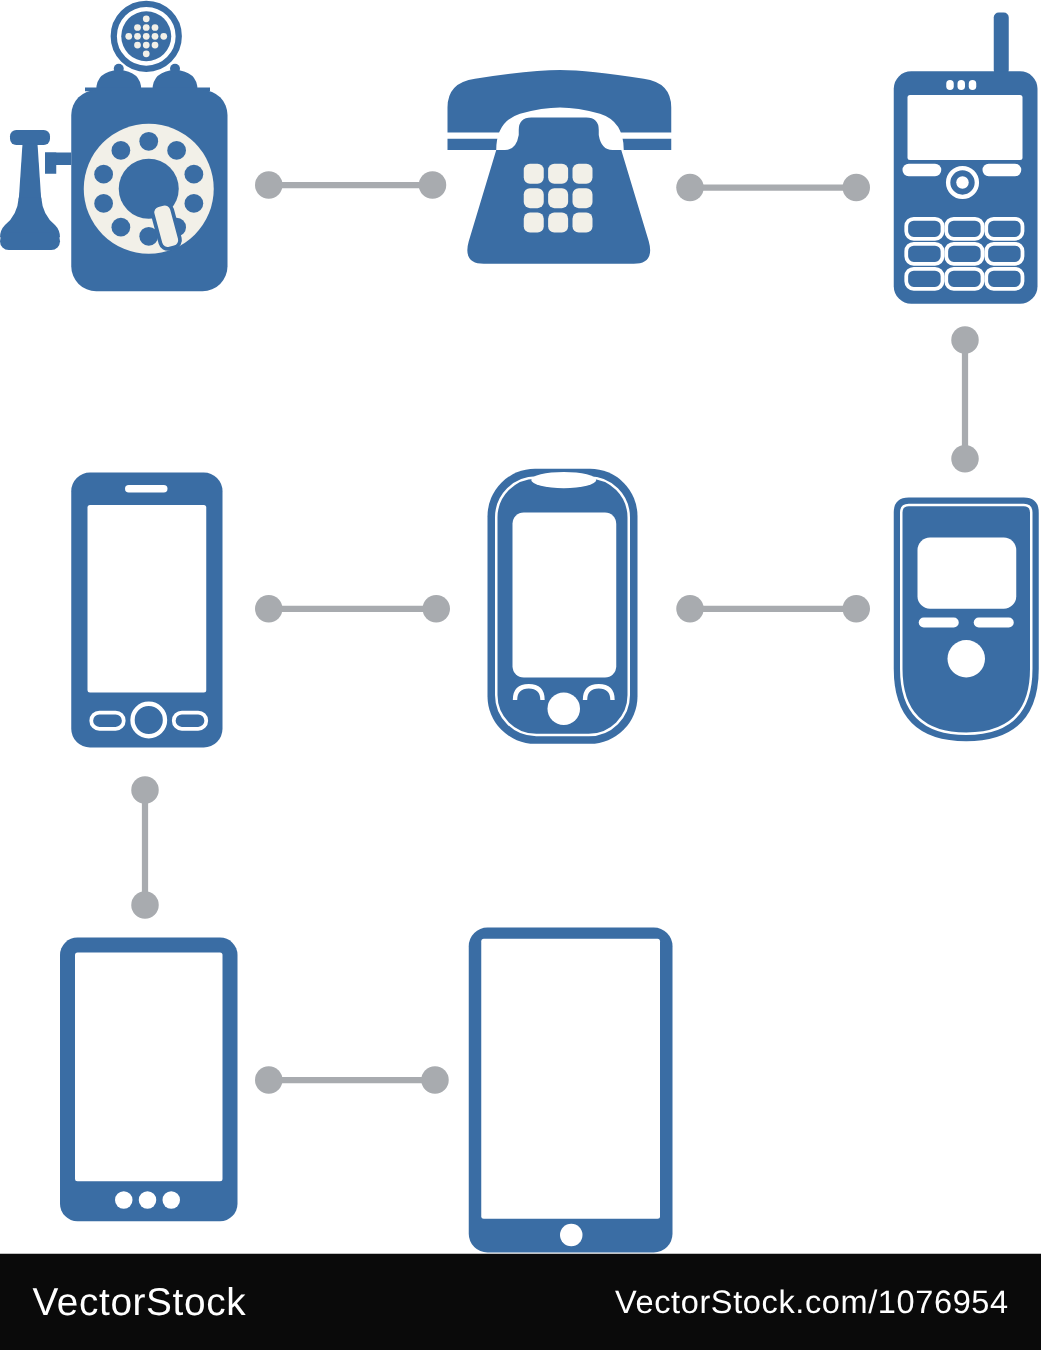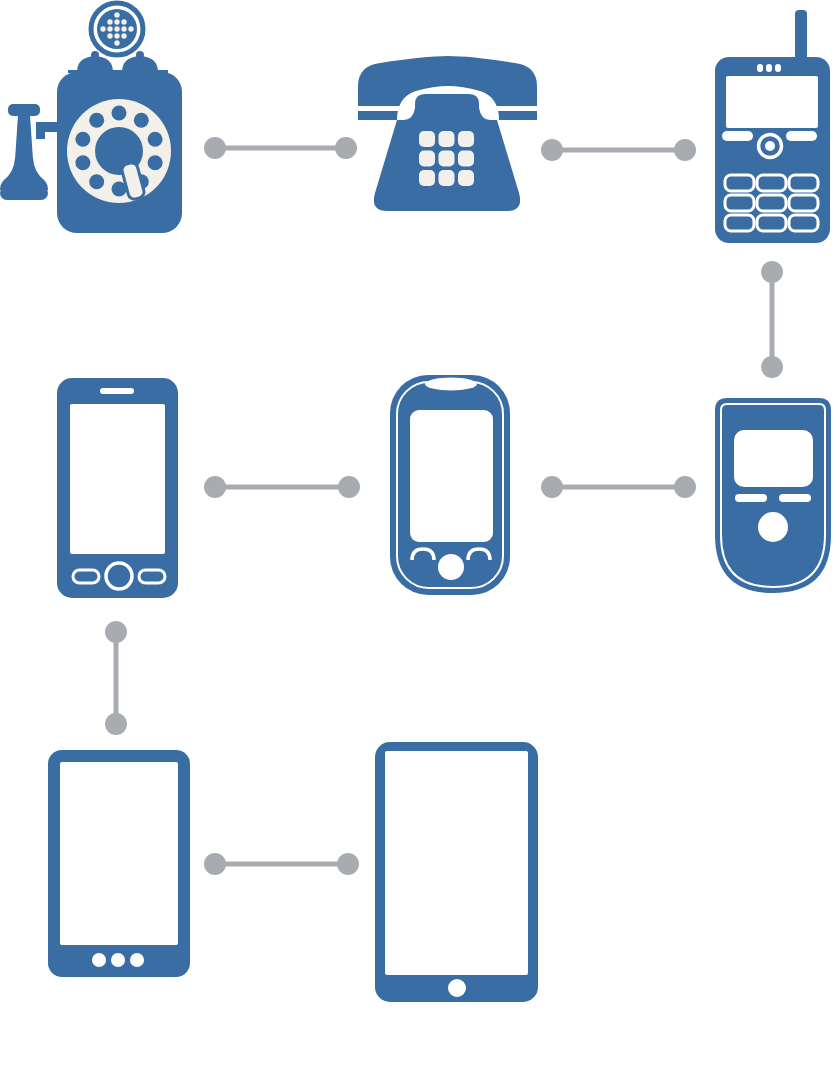--- a/index.html
+++ b/index.html
@@ -227,13 +227,17 @@
       <circle class="conn-dot" cx="348" cy="864" r="11"></circle>
     </g>
 
     <g aria-label="large tablet with home button">
       <rect class="f-blue" x="375" y="742" width="163" height="260" rx="15"></rect>
       <rect class="f-white" x="385" y="751" width="143" height="224" rx="2"></rect>
       <circle class="f-white" cx="457" cy="988" r="9"></circle>
     </g>
   </svg>
 
+  <div class="watermark-bar">
+    <span class="wm-logo">VectorStock</span>
+    <span class="wm-url">VectorStock.com/1076954</span>
+  </div>
 </div>
 
 </body></html>

